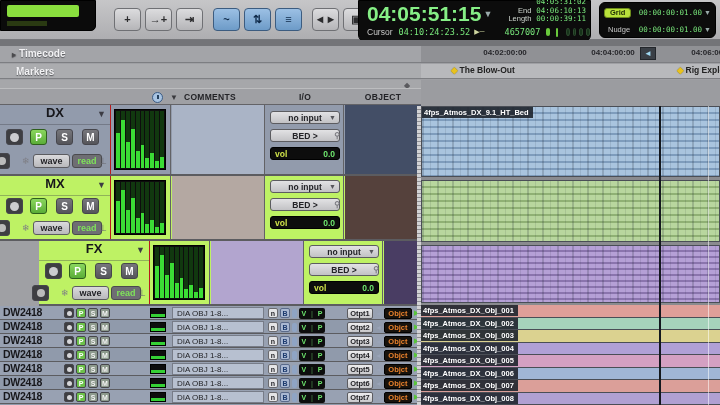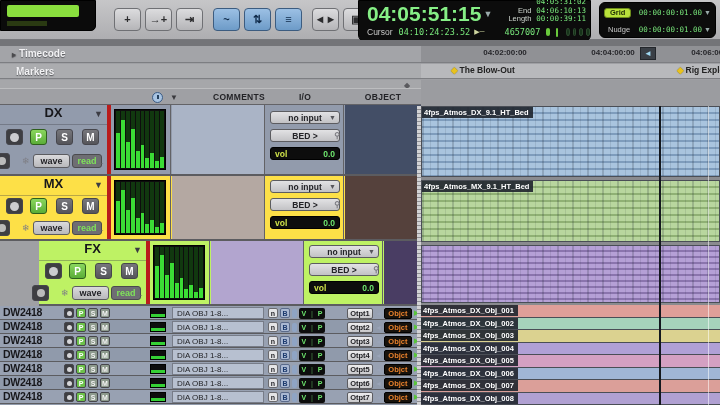--- a/index.html
+++ b/index.html
@@ -69,28 +69,28 @@
     border-bottom:1px solid #636367;border-top:1px solid #bcbdbf;}
   .col-hdr .h{position:absolute;top:3px;font-size:8.5px;font-weight:bold;color:#232327;letter-spacing:.3px;}
   .clock{position:absolute;left:152px;top:3px;width:11px;height:11px;border-radius:50%;
     background:#a8c4e2;border:1.5px solid #3c5c84;}
   .clock:after{content:"";position:absolute;left:4px;top:2px;width:1.5px;height:4px;background:#25415f;}
   .clock-dd{position:absolute;left:170px;top:4px;font-size:8px;color:#3a3a3e;}
   .rt-gap{position:absolute;left:421px;top:80px;width:299px;height:26px;background:#9b9ca0;}
 
   
   .lp{position:absolute;left:0;width:421px;}
-  .col-name{position:absolute;left:0;top:0;width:111px;height:100%;border-right:4px solid #b91c1c;}
+  .col-name{position:absolute;left:0;top:0;width:111px;height:100%;border-right:1px solid #b91c1c;}
   .col-meter{position:absolute;left:112px;top:0;width:59px;height:100%;border-right:1px solid #626266;}
   .col-comments{position:absolute;left:172px;top:0;width:93px;height:100%;border-right:1px solid #626266;}
   .col-io{position:absolute;left:266px;top:0;width:78px;height:100%;border-right:1px solid #626266;}
   .col-object{position:absolute;left:345px;top:0;width:76px;height:100%;}
   .bedtrack{border-bottom:2px solid #5c5c60;}
   .t-dx{background:#929bac;} .t-dx .col-comments{background:#aab4c6;} .t-dx .col-object{background:#434e66;}
-  .t-mx{background:#fde047;} .t-mx .col-comments{background:#b4a8a2;} .t-mx .col-object{background:#55413c;}
+  .t-mx{background:#bef264;} .t-mx .col-comments{background:#b4a8a2;} .t-mx .col-object{background:#55413c;}
   .t-fx{background:#bef264;margin-left:39px;} .t-fx .col-comments{background:#b2a5cf;} .t-fx .col-object{background:#493d63;}
   .tname{position:absolute;left:0;top:0;width:100%;height:20px;text-align:center;font-size:13px;font-weight:bold;color:#17171b;
     border-bottom:1px solid rgba(60,60,70,.35);}
   .tname .dd{position:absolute;right:4px;top:4px;font-size:9px;color:#3c3c44;}
   .btnrow{position:absolute;left:0;width:100%;height:18px;}
   .sq{position:absolute;width:17px;height:16px;border-radius:3px;border:1px solid #46464c;
     font-size:10px;font-weight:bold;color:#fff;display:flex;align-items:center;justify-content:center;}
   .rec{background:#3e3e42;} .rec i{width:9px;height:9px;border-radius:50%;background:#cccccf;display:block;}
   .pbtn{background:linear-gradient(#8ad65e,#5aad37);border-color:#2e5e1c;}
   .sbtn,.mbtn{background:linear-gradient(#77777c,#55555a);}
@@ -252,21 +252,21 @@
     </div>
   </div>
   <div class="hdr-gap">
     <span class="mkadd">◆</span>
   </div>
   <div class="rt-gap"></div>
 
   <div class="col-hdr">
     <span class="clock"></span>
     <span class="clock-dd">▼</span>
-    <span class="h" style="left:172px;width:93px;text-align:right">COMMENTS</span>
+    <span class="h" style="left:184px;width:93px;text-align:left">COMMENTS</span>
     <span class="h" style="left:266px;width:78px;text-align:center">I/O</span>
     <span class="h" style="left:345px;width:76px;text-align:center">OBJECT</span>
   </div>
 
   <div class="lp bedtrack t-dx" style="top:105px;height:71px">
     <div class="col-name">
       <div class="tname"><span>DX</span><span class="dd">▼</span></div>
       <div class="btnrow" style="top:24px">
         <span class="sq rec" style="left:6px">
             <i></i>
@@ -688,21 +688,20 @@
 
   <div class="divstrip"></div>
 
   <div class="playlist">
     <div class="bedclip clip-dx" style="top:0;height:71px">
       <div class="tex"></div>
       <span class="cliplabel">4fps_Atmos_DX_9.1_HT_Bed</span>
     </div>
     <div class="bedclip clip-mx" style="top:74px;height:62px">
       <div class="tex"></div>
-      <span class="cliplabel">4fps_Atmos_MX_9.1_HT_Bed</span>
     </div>
     <div class="bedclip clip-fx" style="top:139px;height:58px">
       <div class="tex"></div>
     </div>
     <div class="objlanes">
       <div class="objlane" style="background-color: rgb(223, 159, 153);">
           <span class="cliplabel">4fps_Atmos_DX_Obj_001</span>
         </div>
       <div class="objlane" style="background-color: rgb(166, 211, 187);">
           <span class="cliplabel">4fps_Atmos_DX_Obj_002</span>

